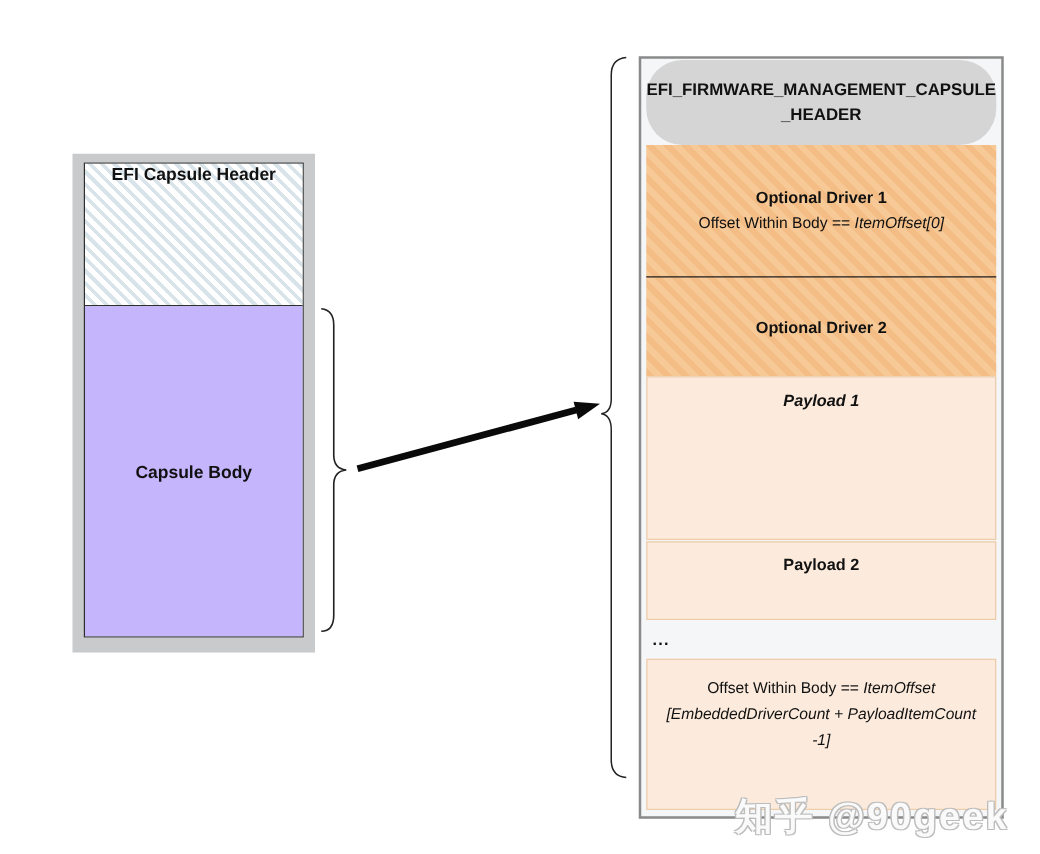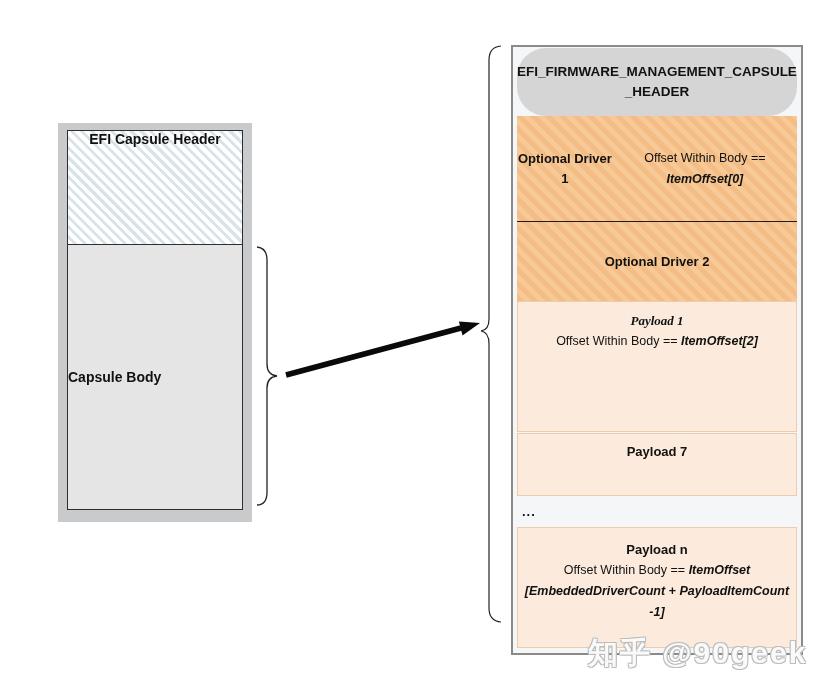--- a/index.html
+++ b/index.html
@@ -12,22 +12,22 @@
   
   .lframe{position:absolute;left:58px;top:123px;width:194px;height:399px;background:#c9cacb;}
   .lbox{position:absolute;left:9px;top:7px;width:176px;height:380px;border:1px solid #2e2e2e;background:#ffffff;}
   .lheader{
     height:114px;border-bottom:1px solid #2e2e2e;
     background:repeating-linear-gradient(45deg,#ffffff 0 4px,#d9e4ea 4px 7px);
     display:flex;align-items:flex-start;justify-content:center;
     font-weight:bold;font-size:14px;
   }
   .lbody{
-    height:264px;background:#e5e5e5;
-    display:flex;align-items:center;justify-content:flex-start;
+    height:264px;background:#c4b5fd;
+    display:flex;align-items:center;justify-content:center;
     font-weight:bold;font-size:14px;
   }
 
   
   .overlay{position:absolute;left:0;top:0;pointer-events:none;}
 
   
   .rcontainer{
     position:absolute;left:511px;top:45px;width:292px;height:610px;
     border:2px solid #8a8a8a;background:#f4f6f8;
@@ -35,37 +35,37 @@
   .rsec{position:absolute;left:4px;right:4px;}
   .rheader{
     top:1px;height:68px;background:#d5d5d5;
     display:flex;align-items:center;justify-content:center;text-align:center;
     font-weight:bold;font-size:13.5px;line-height:20px;white-space:pre-line;border-radius:29px;
   }
   .orange-wrap{
     top:69px;height:185px;
     background:repeating-linear-gradient(45deg,#f3bd85 0 5px,#f7c996 5px 10px);
   }
-  .drv{display:flex;flex-direction:row;align-items:center;justify-content:center;text-align:center;}
+  .drv{display:flex;flex-direction:column;align-items:center;justify-content:center;text-align:center;}
   .drv1{height:105px;}
   .drv2{height:79px;}
   .drv-sep{border-top:1px solid #1c1c1c;height:0;}
   .payload{
     background:#fcebdc;border:1px solid #ecccaa;text-align:center;
   }
   .p1{top:254px;height:131px;padding-top:9px;}
   .p2{top:386px;height:63px;padding-top:8px;}
   .pn{top:480px;height:121px;padding-top:12px;}
   .ellipsis-band{top:449px;height:30px;display:flex;align-items:center;}
   .ellipsis-band span{font-weight:bold;font-size:13px;padding-left:5px;letter-spacing:1px;}
 
   .sec-title{font-weight:bold;font-size:13px;line-height:20px;}
-  .sec-title.t-italic{font-style:italic;font-family:Liberation Serif, serif;}
+  .sec-title.t-italic{font-style:italic;}
   .sec-offset{font-size:12.5px;line-height:21px;}
-  .sec-offset .it{font-style:italic;white-space:pre-line;font-weight:bold;}
+  .sec-offset .it{font-style:italic;white-space:pre-line;}
 
   
   .watermark{
     position:absolute;left:588px;top:633px;width:244px;
     font-size:30px;font-weight:bold;letter-spacing:2px;white-space:nowrap;
     color:rgba(255,255,255,0.92);
     text-shadow:-1px -1px 0 #bdbdbd, 1px -1px 0 #bdbdbd, -1px 1px 0 #bdbdbd, 1px 1px 0 #bdbdbd;
   }
 </style>
 </head>
@@ -109,33 +109,31 @@
         <div class="sec-offset"><span>Offset Within Body == </span><span class="it">ItemOffset[0]</span></div>
       </div>
       <div class="drv-sep"></div>
       <div class="drv drv2">
         <div class="sec-title">Optional Driver 2</div>
       </div>
     </div>
 
     <div class="rsec payload p1">
       <div class="sec-title t-italic">Payload 1</div>
-      <div class="sec-offset"><span>Offset Within Body == </span><span class="it">ItemOffset[2]</span></div>
     </div>
 
     <div class="rsec payload p2">
-      <div class="sec-title">Payload 7</div>
+      <div class="sec-title">Payload 2</div>
     </div>
 
     <div class="rsec ellipsis-band">
       <span>...</span>
     </div>
 
     <div class="rsec payload pn">
-      <div class="sec-title">Payload n</div>
       <div class="sec-offset"><span>Offset Within Body == </span><span class="it">ItemOffset
 [EmbeddedDriverCount + PayloadItemCount
 -1]</span></div>
     </div>
 
   </div>
 
   <div class="watermark">知乎 @90geek</div>
 
 </div>

